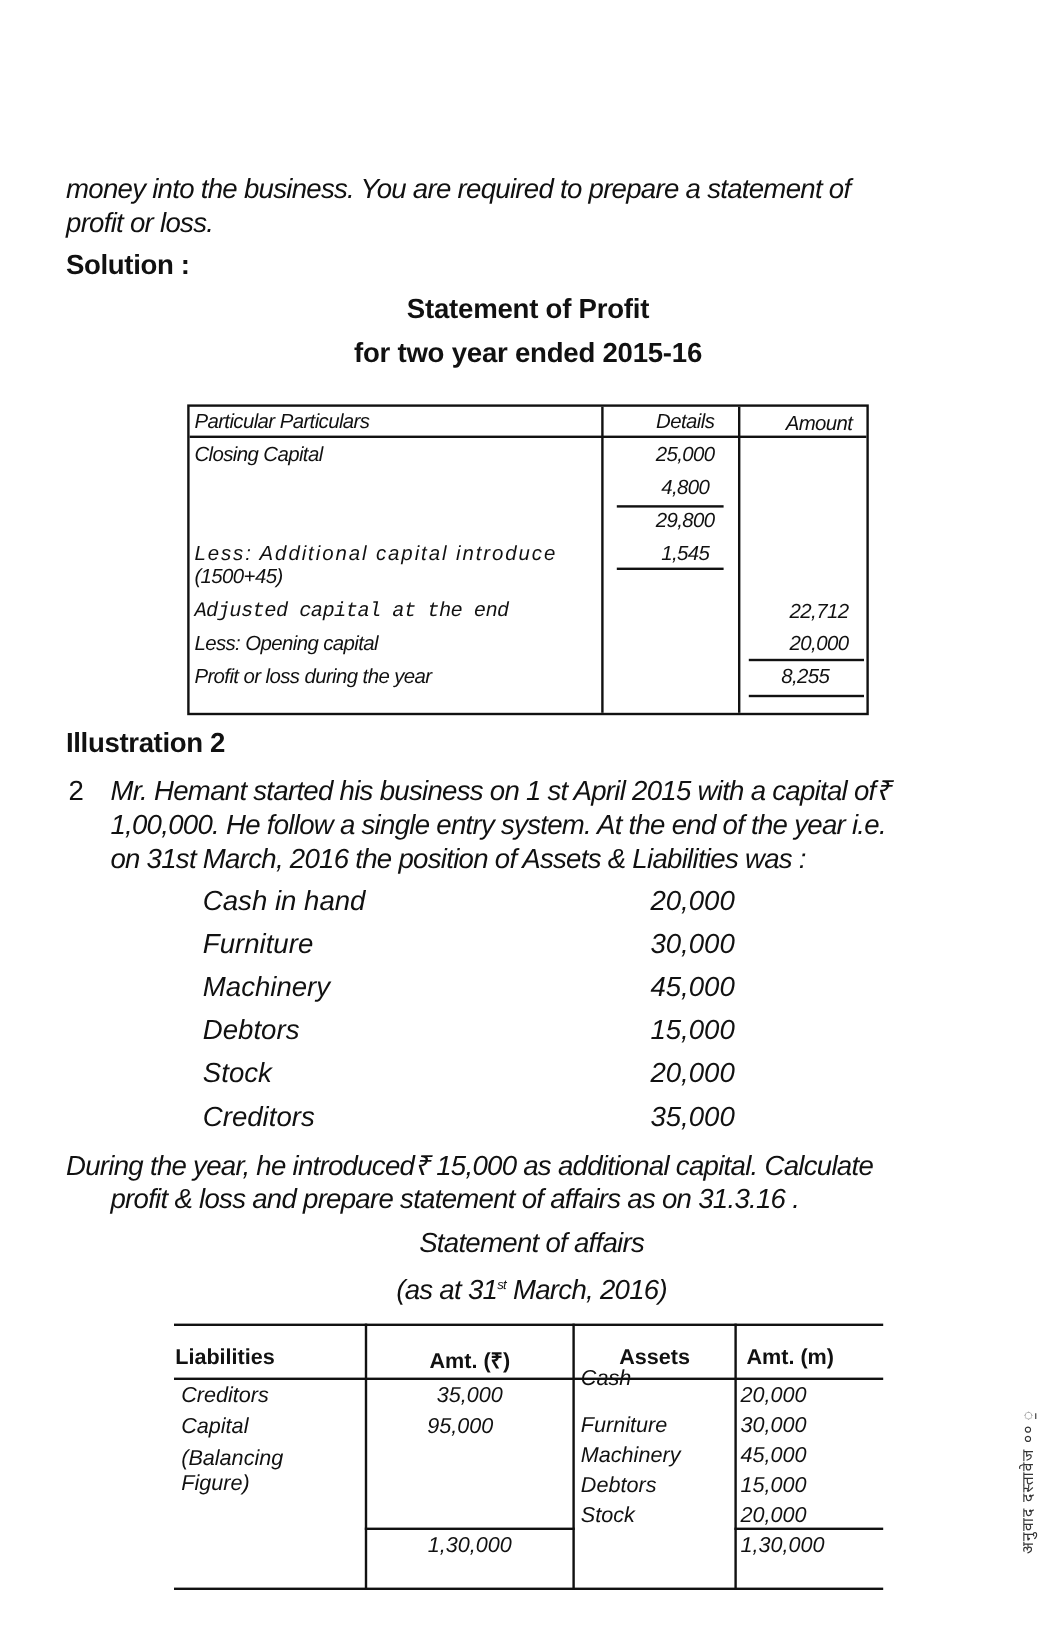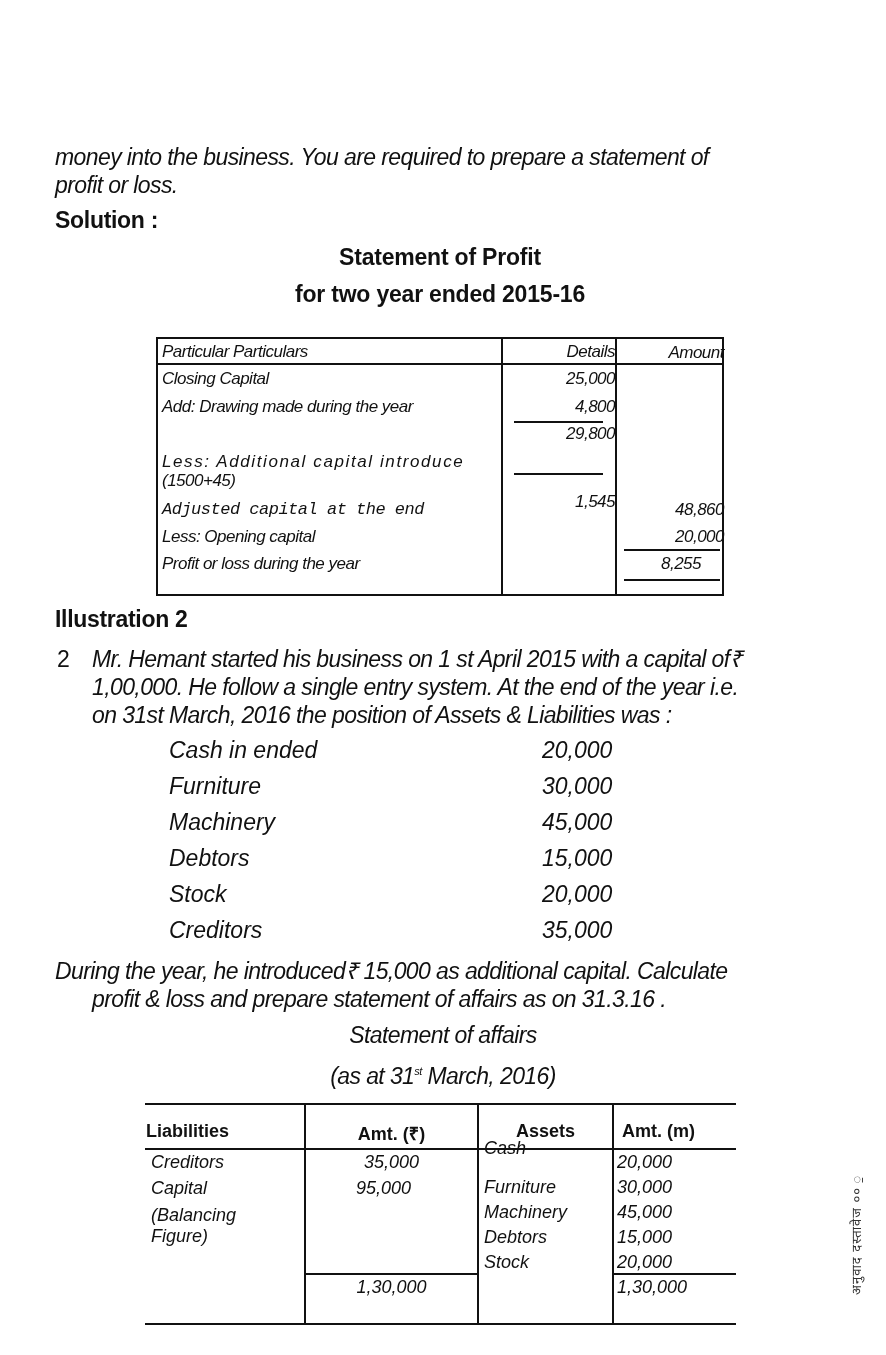--- a/index.html
+++ b/index.html
@@ -8,21 +8,21 @@
     .abs { position: absolute; }
     .para { font-size: 23px; line-height: 28px; font-style: italic; letter-spacing: -0.6px; }
     .heading { font-size: 23px; font-weight: bold; letter-spacing: -0.3px; }
     .center-title { font-size: 23px; font-weight: bold; text-align: center; width: 886px; left: 0; letter-spacing: -0.2px; }
 
     
     .t1 { left: 156px; top: 337px; width: 568px; height: 259px; border: 2px solid #111; }
     .t1 .vline { position: absolute; top: 0; bottom: 0; width: 2px; background: #111; }
     .t1 .hline { position: absolute; left: 0; right: 0; height: 2px; background: #111; }
     .t1 .cell { position: absolute; font-size: 17px; font-style: italic; letter-spacing: -0.5px; white-space: nowrap; }
-    .t1 .num { text-align: right; padding-left: 24px; }
+    .t1 .num { text-align: center; padding-left: 24px; }
     .uline { position: absolute; height: 1.5px; background: #111; }
 
     
     .list-row { position: absolute; font-size: 23px; font-style: italic; }
 
     
     .t2 .hl { position: absolute; height: 2px; background: #111; }
     .t2 .vl { position: absolute; width: 2px; background: #111; }
     .t2 .hdr { position: absolute; font-size: 18px; font-weight: bold; }
     .t2 .c { position: absolute; font-size: 18px; font-style: italic; white-space: nowrap; }
@@ -46,52 +46,51 @@
   <div class="vline" style="left:457px;"></div>
   <div class="hline" style="top:24px;"></div>
 
   <div class="cell" style="left:4px; top:3px;">Particular Particulars</div>
   <div class="cell num" style="left:345px; width:112px; top:3px;">Details</div>
   <div class="cell num" style="left:459px; width:107px; top:4px;">Amount</div>
 
   <div class="cell" style="left:4px; top:30px;">Closing Capital</div>
   <div class="cell num" style="left:345px; width:112px; top:30px;">25,000</div>
 
-  <div class="cell" style="left:4px; top:58px;">Add: Drawing made during the year</div>
   <div class="cell num" style="left:345px; width:112px; top:58px;">4,800</div>
   <div class="uline" style="left:356px; width:89px; top:82px;"></div>
 
   <div class="cell num" style="left:345px; width:112px; top:85px;">29,800</div>
 
   <div class="cell" style="left:4px; top:113px; letter-spacing:1.6px;">Less: Additional capital introduce</div>
   <div class="cell" style="left:4px; top:132px;">(1500+45)</div>
-  <div class="cell num" style="left:345px; width:112px; top:113px;margin-top:40px;">1,545</div>
+  <div class="cell num" style="left:345px; width:112px; top:113px;">1,545</div>
   <div class="uline" style="left:356px; width:89px; top:134px;"></div>
 
   <div class="cell" style="left:4px; top:161px;font-family:Liberation Mono, monospace;">Adjusted capital at the end</div>
-  <div class="cell num" style="left:459px; width:107px; top:161px;">48,860</div>
+  <div class="cell num" style="left:459px; width:107px; top:161px;">22,712</div>
 
   <div class="cell" style="left:4px; top:188px;">Less: Opening capital</div>
   <div class="cell num" style="left:459px; width:107px; top:188px;">20,000</div>
   <div class="uline" style="left:466px; width:96px; top:210px;"></div>
 
   <div class="cell" style="left:4px; top:215px;">Profit or loss during the year</div>
   <div class="cell num" style="left:459px; width:84px; top:215px;">8,255</div>
   <div class="uline" style="left:466px; width:96px; top:240px;"></div>
 </div>
 
 <div class="abs heading" style="left:55px; top:606px;">Illustration 2</div>
 
 <div class="abs para" style="left:57px; top:645px; font-style:normal;">2</div>
 <div class="abs para" style="left:92px; top:645px; width:740px;">Mr. Hemant started his business on 1 st April 2015 with a capital of₹</div>
 <div class="abs para" style="left:92px; top:673px;">1,00,000. He follow a single entry system. At the end of the year i.e.</div>
 <div class="abs para" style="left:92px; top:701px;">on 31st March, 2016 the position of Assets &amp; Liabilities was :</div>
 
 <div>
-  <div class="list-row" style="left:169px; top:737px;">Cash in ended</div>
+  <div class="list-row" style="left:169px; top:737px;">Cash in hand</div>
   <div class="list-row" style="left:542px; top:737px;">20,000</div>
   <div class="list-row" style="left:169px; top:773px;">Furniture</div>
   <div class="list-row" style="left:542px; top:773px;">30,000</div>
   <div class="list-row" style="left:169px; top:809px;">Machinery</div>
   <div class="list-row" style="left:542px; top:809px;">45,000</div>
   <div class="list-row" style="left:169px; top:845px;">Debtors</div>
   <div class="list-row" style="left:542px; top:845px;">15,000</div>
   <div class="list-row" style="left:169px; top:881px;">Stock</div>
   <div class="list-row" style="left:542px; top:881px;">20,000</div>
   <div class="list-row" style="left:169px; top:917px;">Creditors</div>

